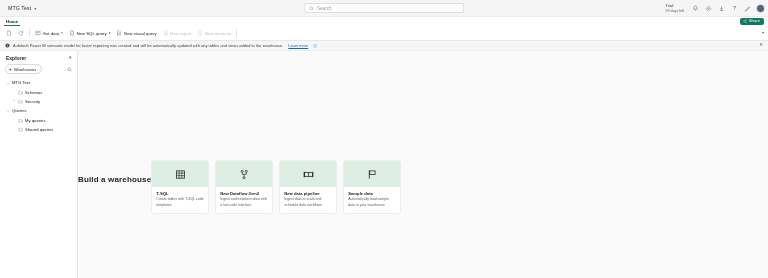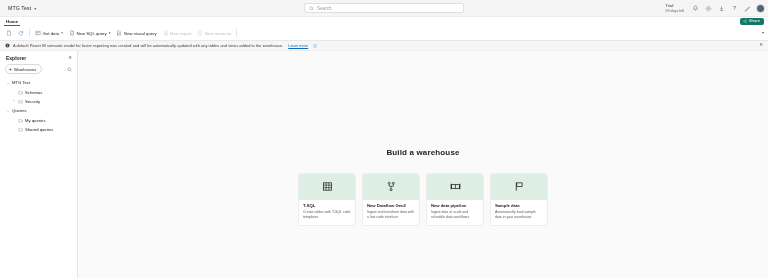--- a/index.html
+++ b/index.html
@@ -168,23 +168,23 @@
   }
   .tnode .arw { width: 4px; font-size: 3.2px; color: #605e5c; text-align: center; flex: none; }
   .tnode .fic { width: 5px; height: 5px; flex: none; display:flex; align-items:center; justify-content:center;}
   .lvl1 { padding-left: 2px; }
   .lvl2 { padding-left: 8px; }
 
   
   .canvas {
     flex: 1;
     background: #fafafa;
-    display: flex; flex-direction: column;
+    display: flex; flex-direction: row;
     align-items: center;
-    justify-content: center;
+    justify-content: flex-start;
     padding-top: 45px;
     position: relative;
   }
   .build-title {
     font-size: 8px; color: #242424; font-weight: bold;
     margin-bottom: 16px;
     letter-spacing: .15px;
   }
   .cards { display: flex; gap: 6px; }
   .card {

